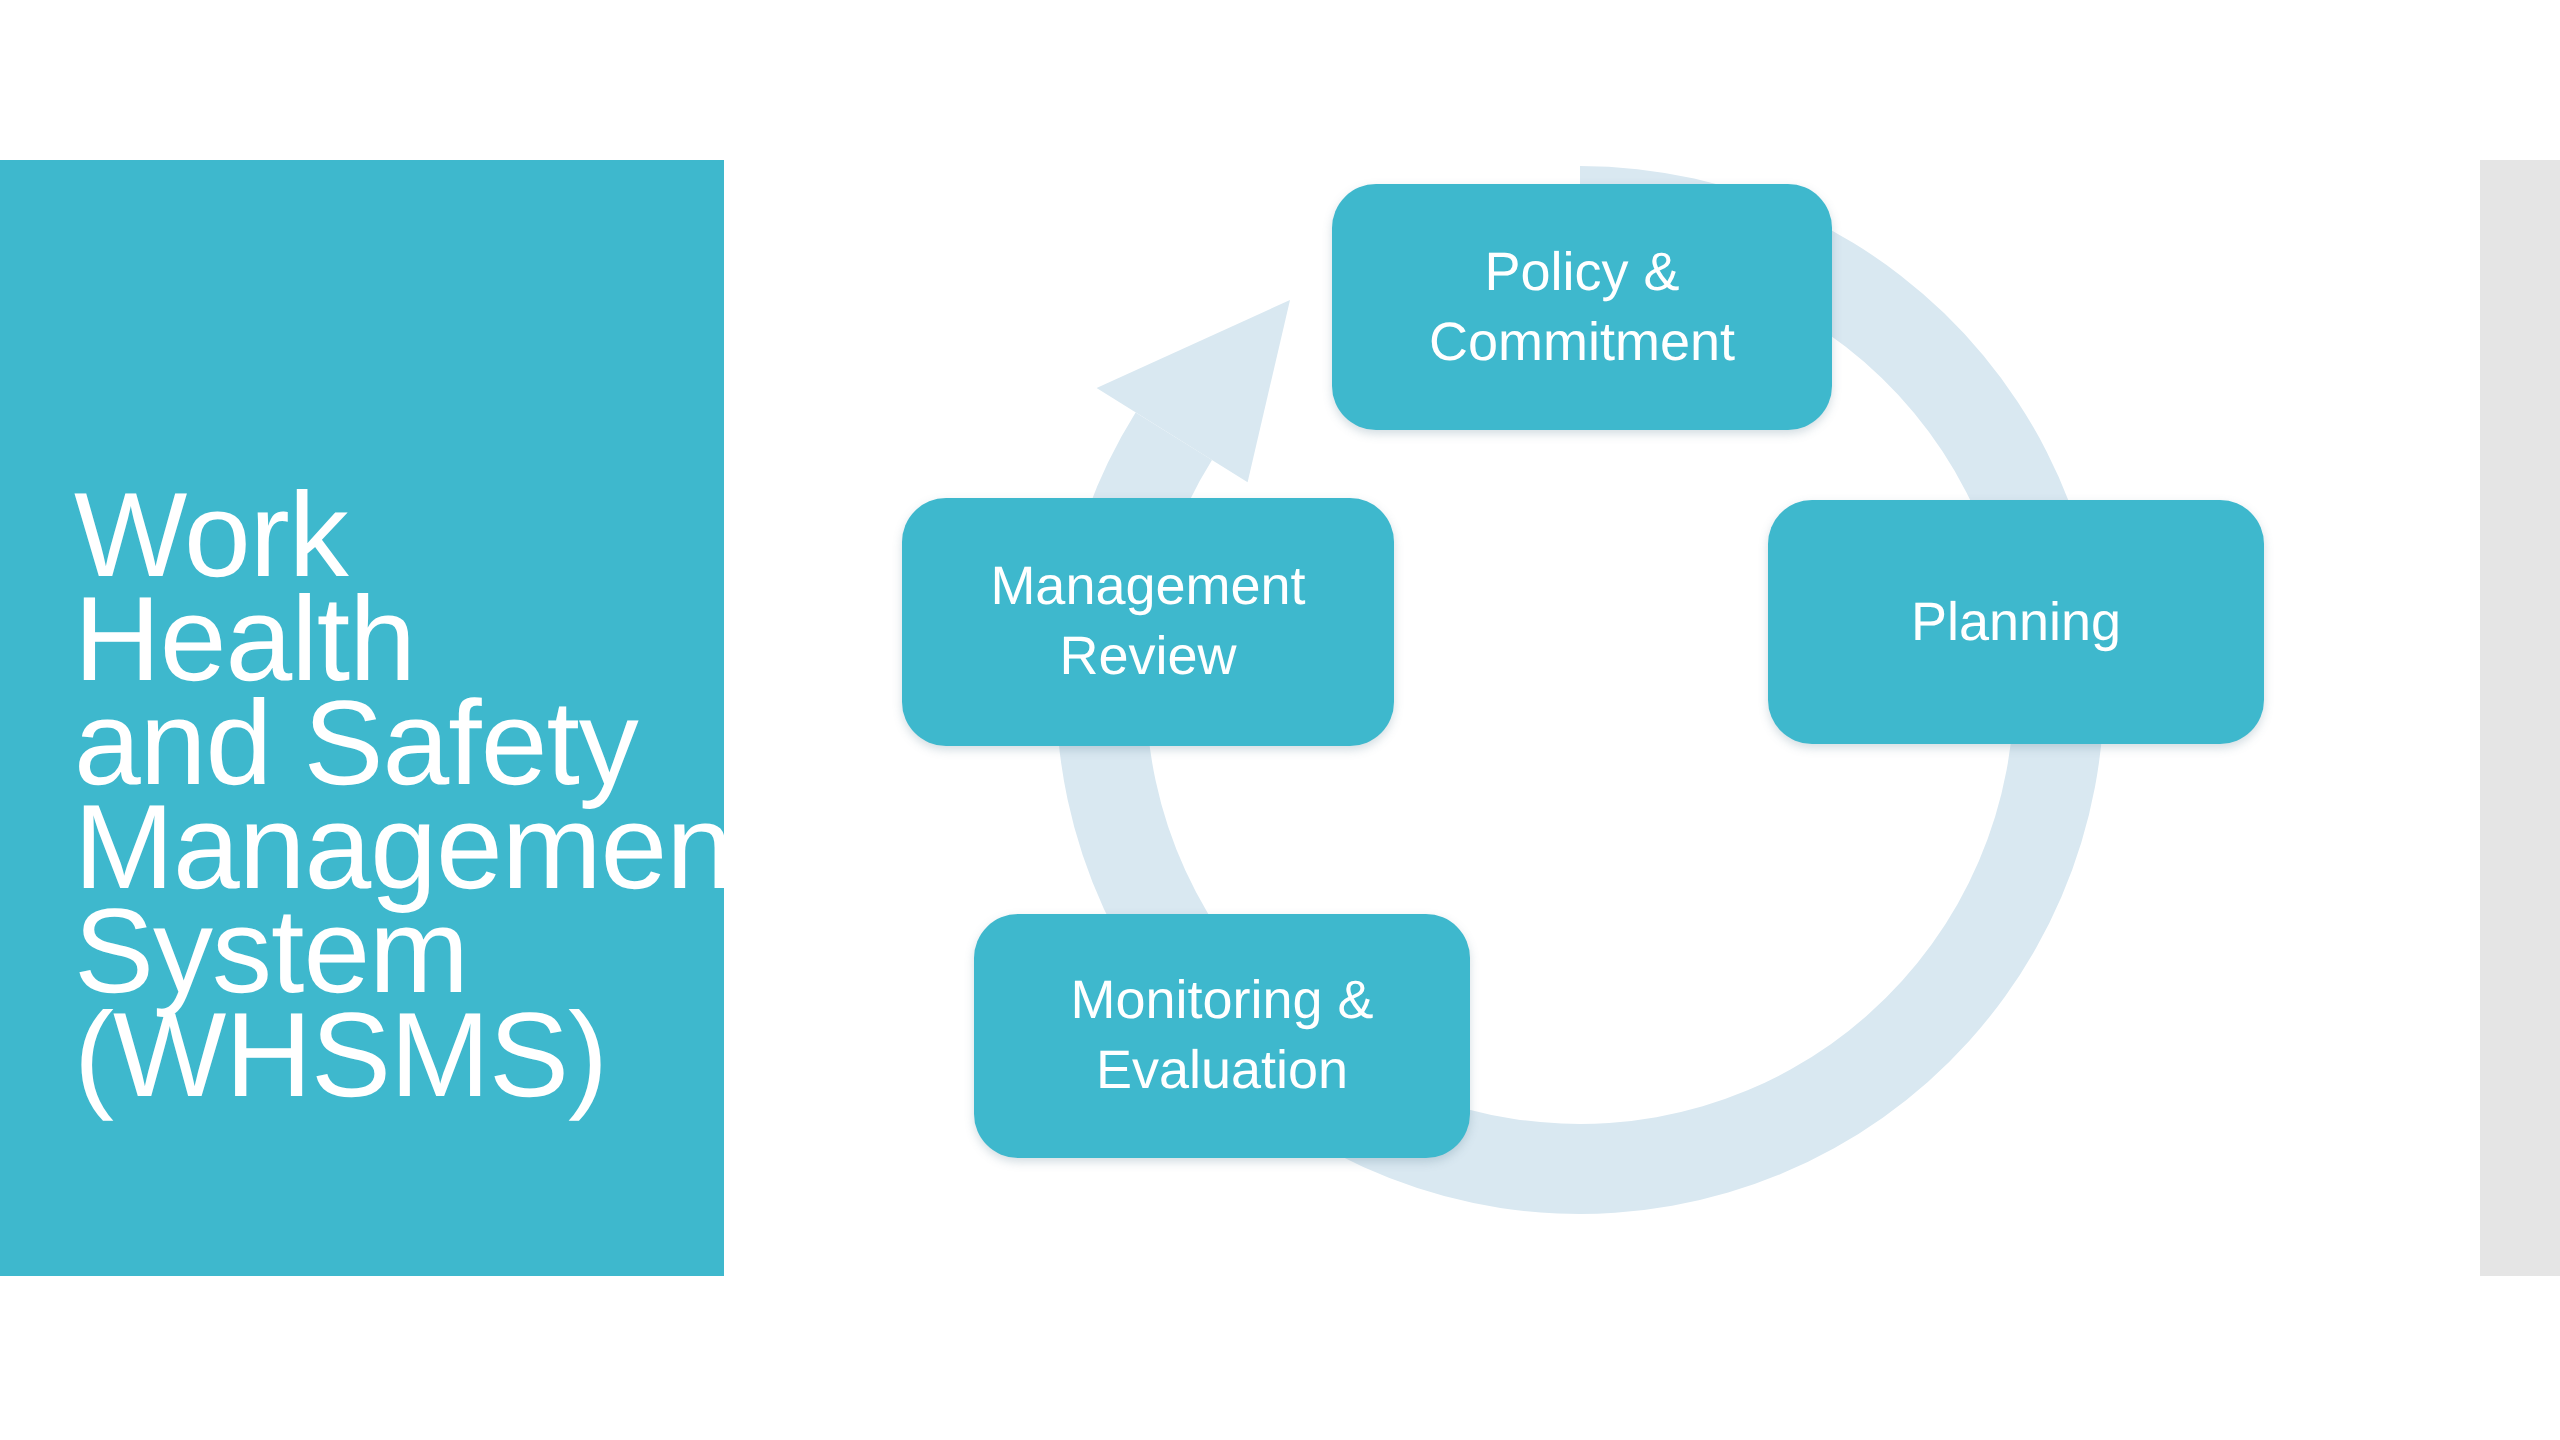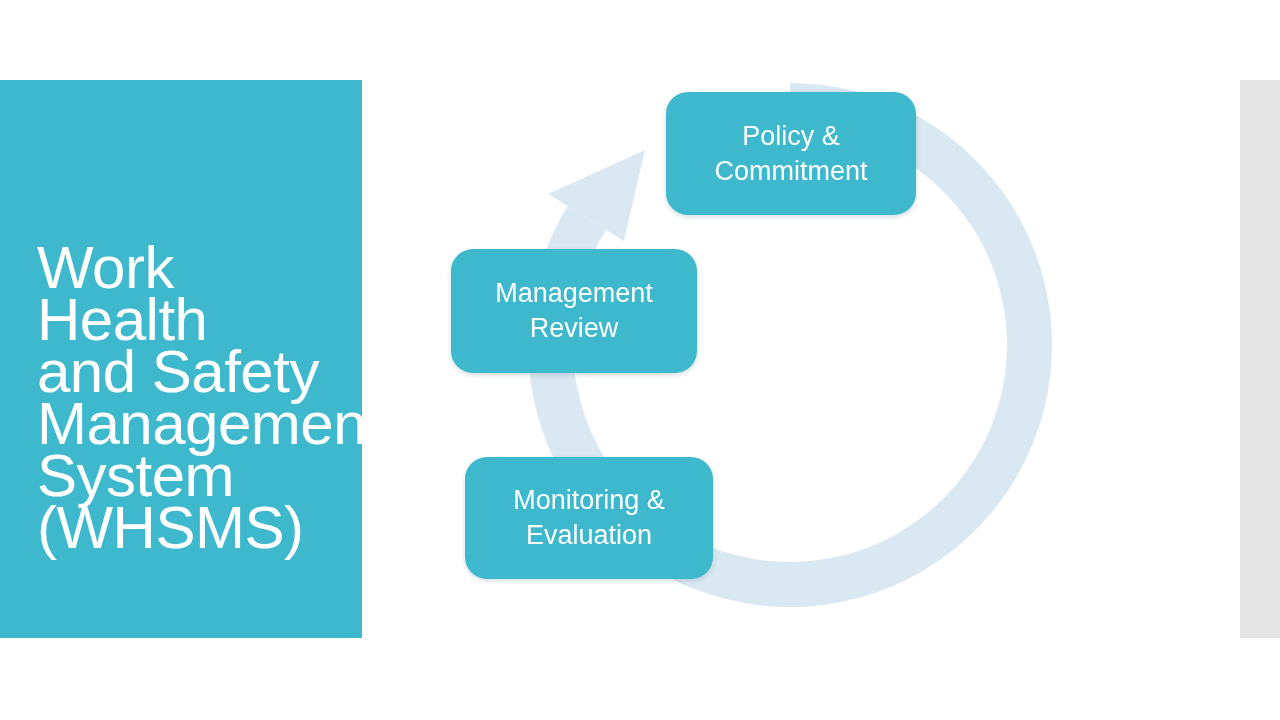--- a/index.html
+++ b/index.html
@@ -65,21 +65,21 @@
     color: #ffffff;
     font-size: 27px;
     font-weight: 400;
     line-height: 35px;
     white-space: pre-line;
     box-shadow: 0 2px 5px rgba(80, 120, 140, 0.25);
   }
   .node-policy         { left: 666px; top:  92px; width: 250px; height: 123px; }
   .node-planning       { left: 884px; top: 250px; width: 248px; height: 122px; }
   .node-implementation { left: 841px; top: 458px; width: 246px; height: 124px; }
-  .node-monitoring     { left: 465px; top: 457px; width: 248px; height: 122px; }
+  .node-monitoring     { left: 487px; top: 457px; width: 248px; height: 122px; }
   .node-management     { left: 451px; top: 249px; width: 246px; height: 124px; }
 </style>
 </head>
 <body>
 
 <div class="slide">
 
   <div class="title-panel">
     <div class="slide-title">Work Health
 and Safety
@@ -97,20 +97,21 @@
                L 606 230
                A 217 217 0 1 0 790 128
                Z" fill="#D9E8F1"></path>
 
       <polygon points="548.3,194.0 645,150 623.8,241.1" fill="#D9E8F1"></polygon>
     </svg>
 
     <div class="cycle-node node-policy">Policy &amp;
 Commitment</div>
 
+    <div class="cycle-node node-planning">Planning</div>
 
 
     <div class="cycle-node node-monitoring">Monitoring &amp;
 Evaluation</div>
 
     <div class="cycle-node node-management">Management
 Review</div>
   </div>
 
   <div class="right-accent-bar"></div>

